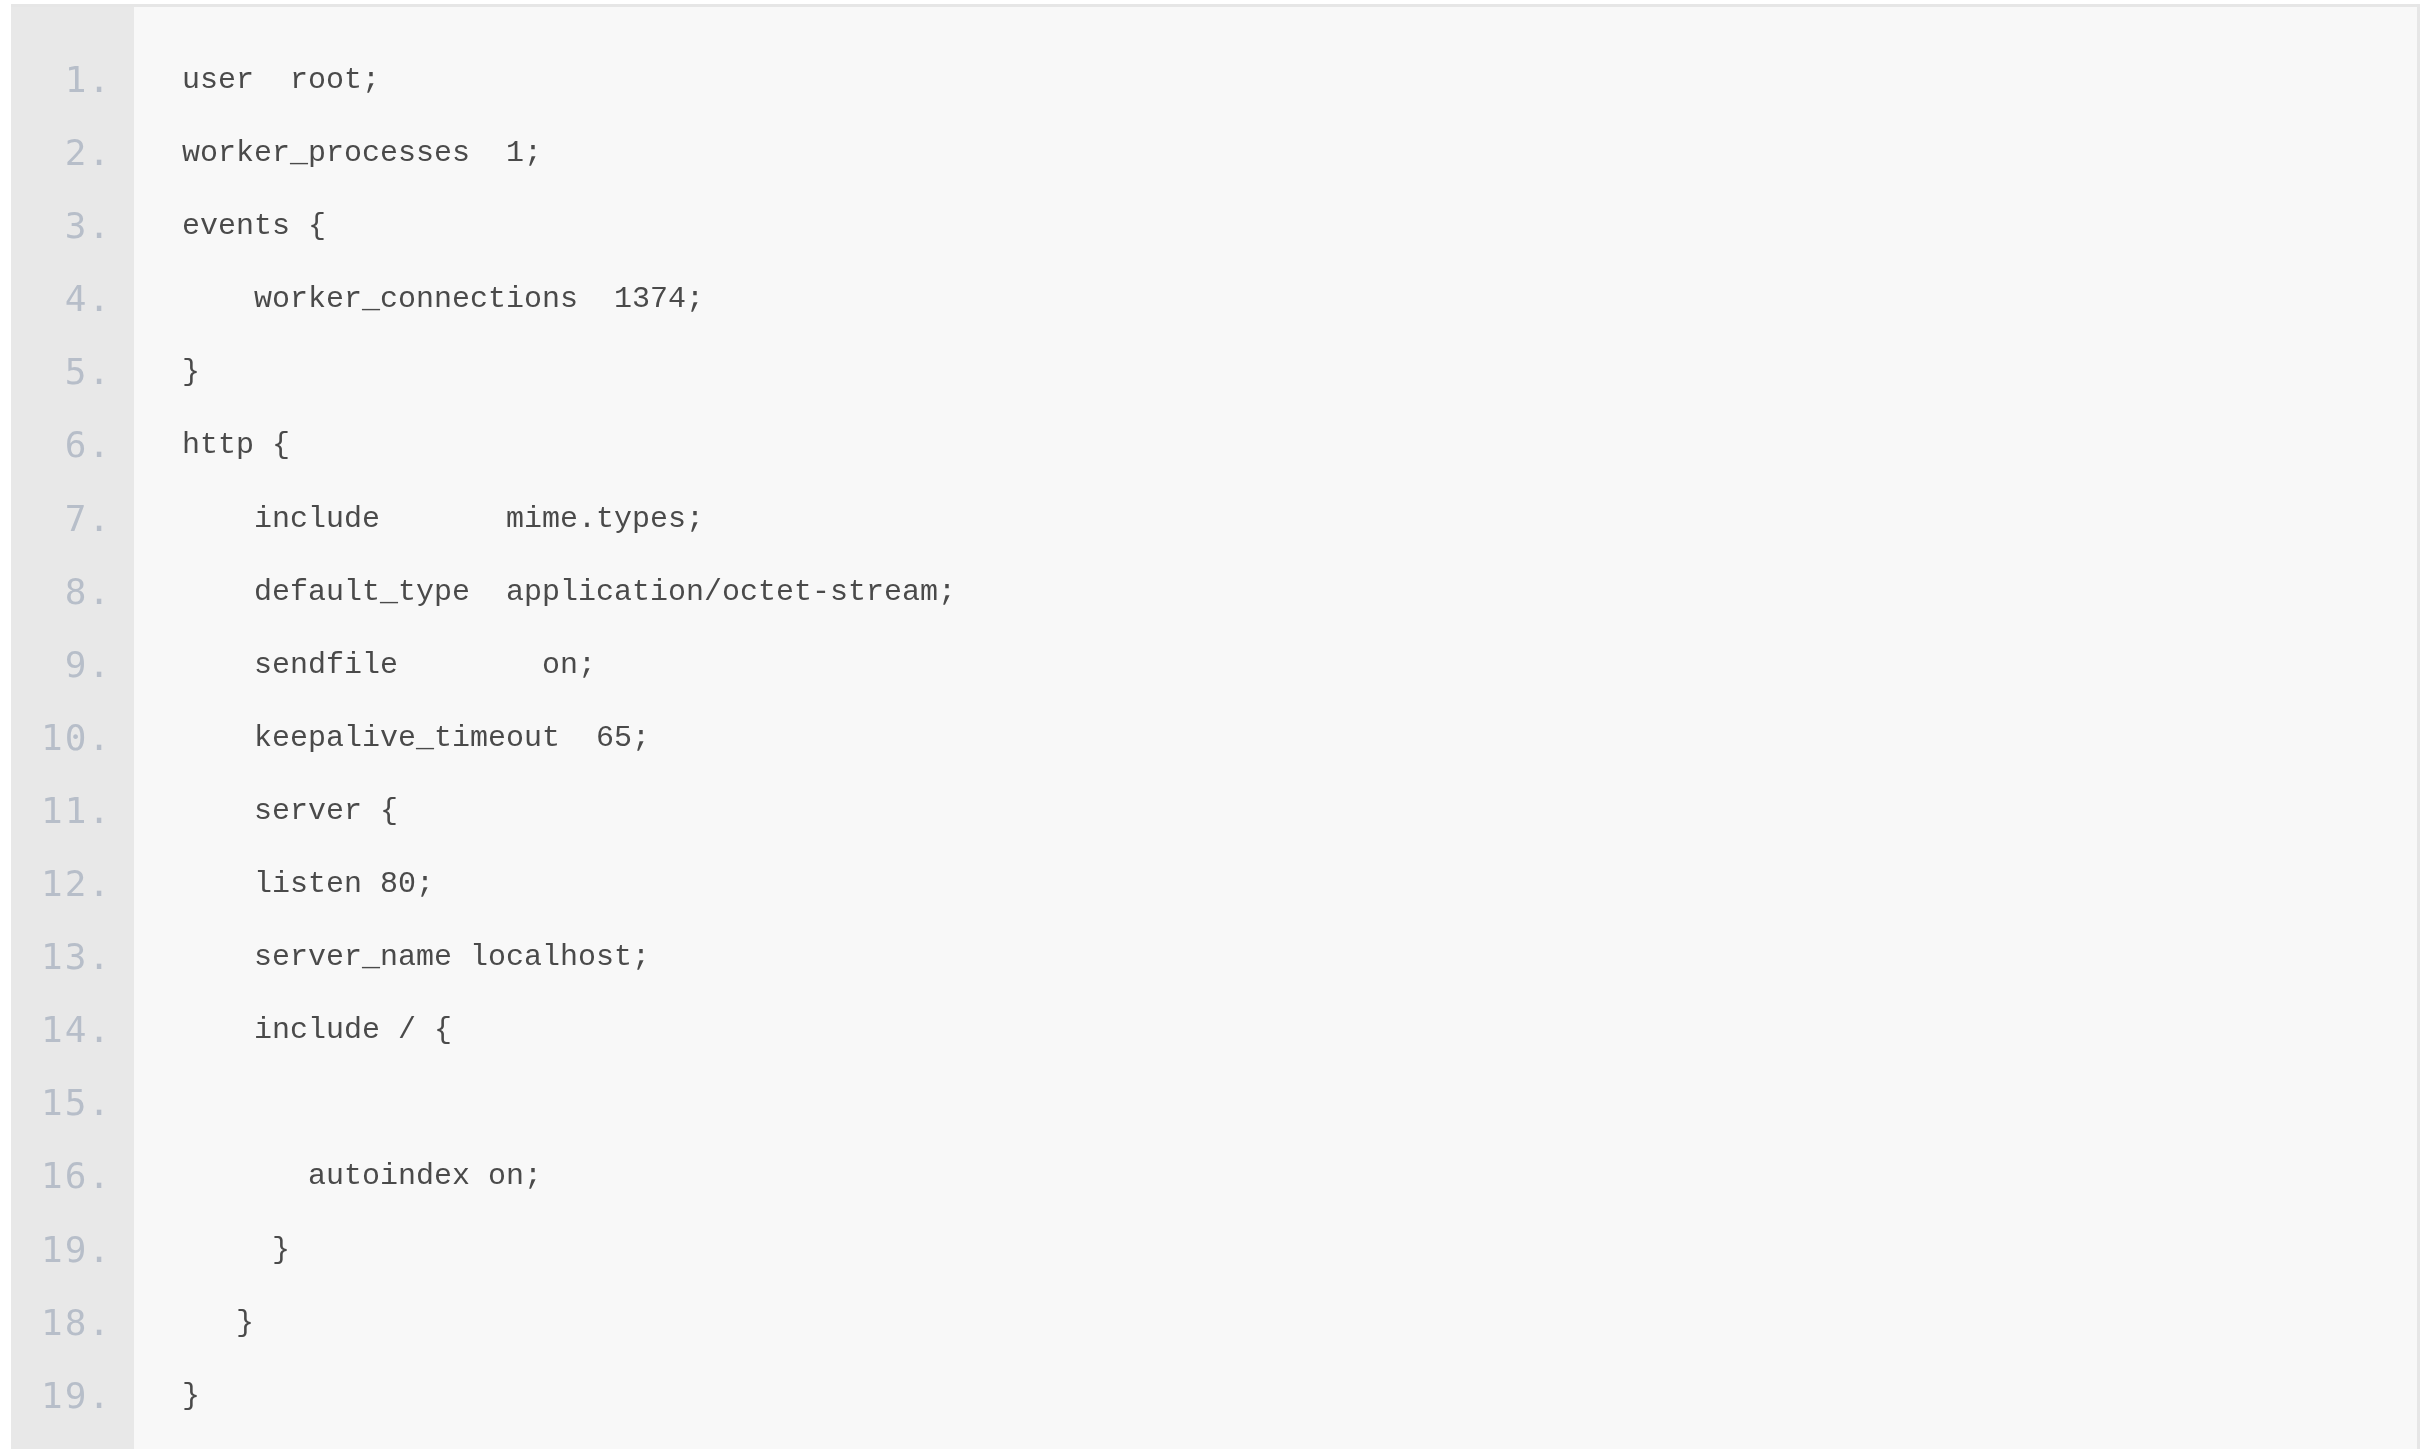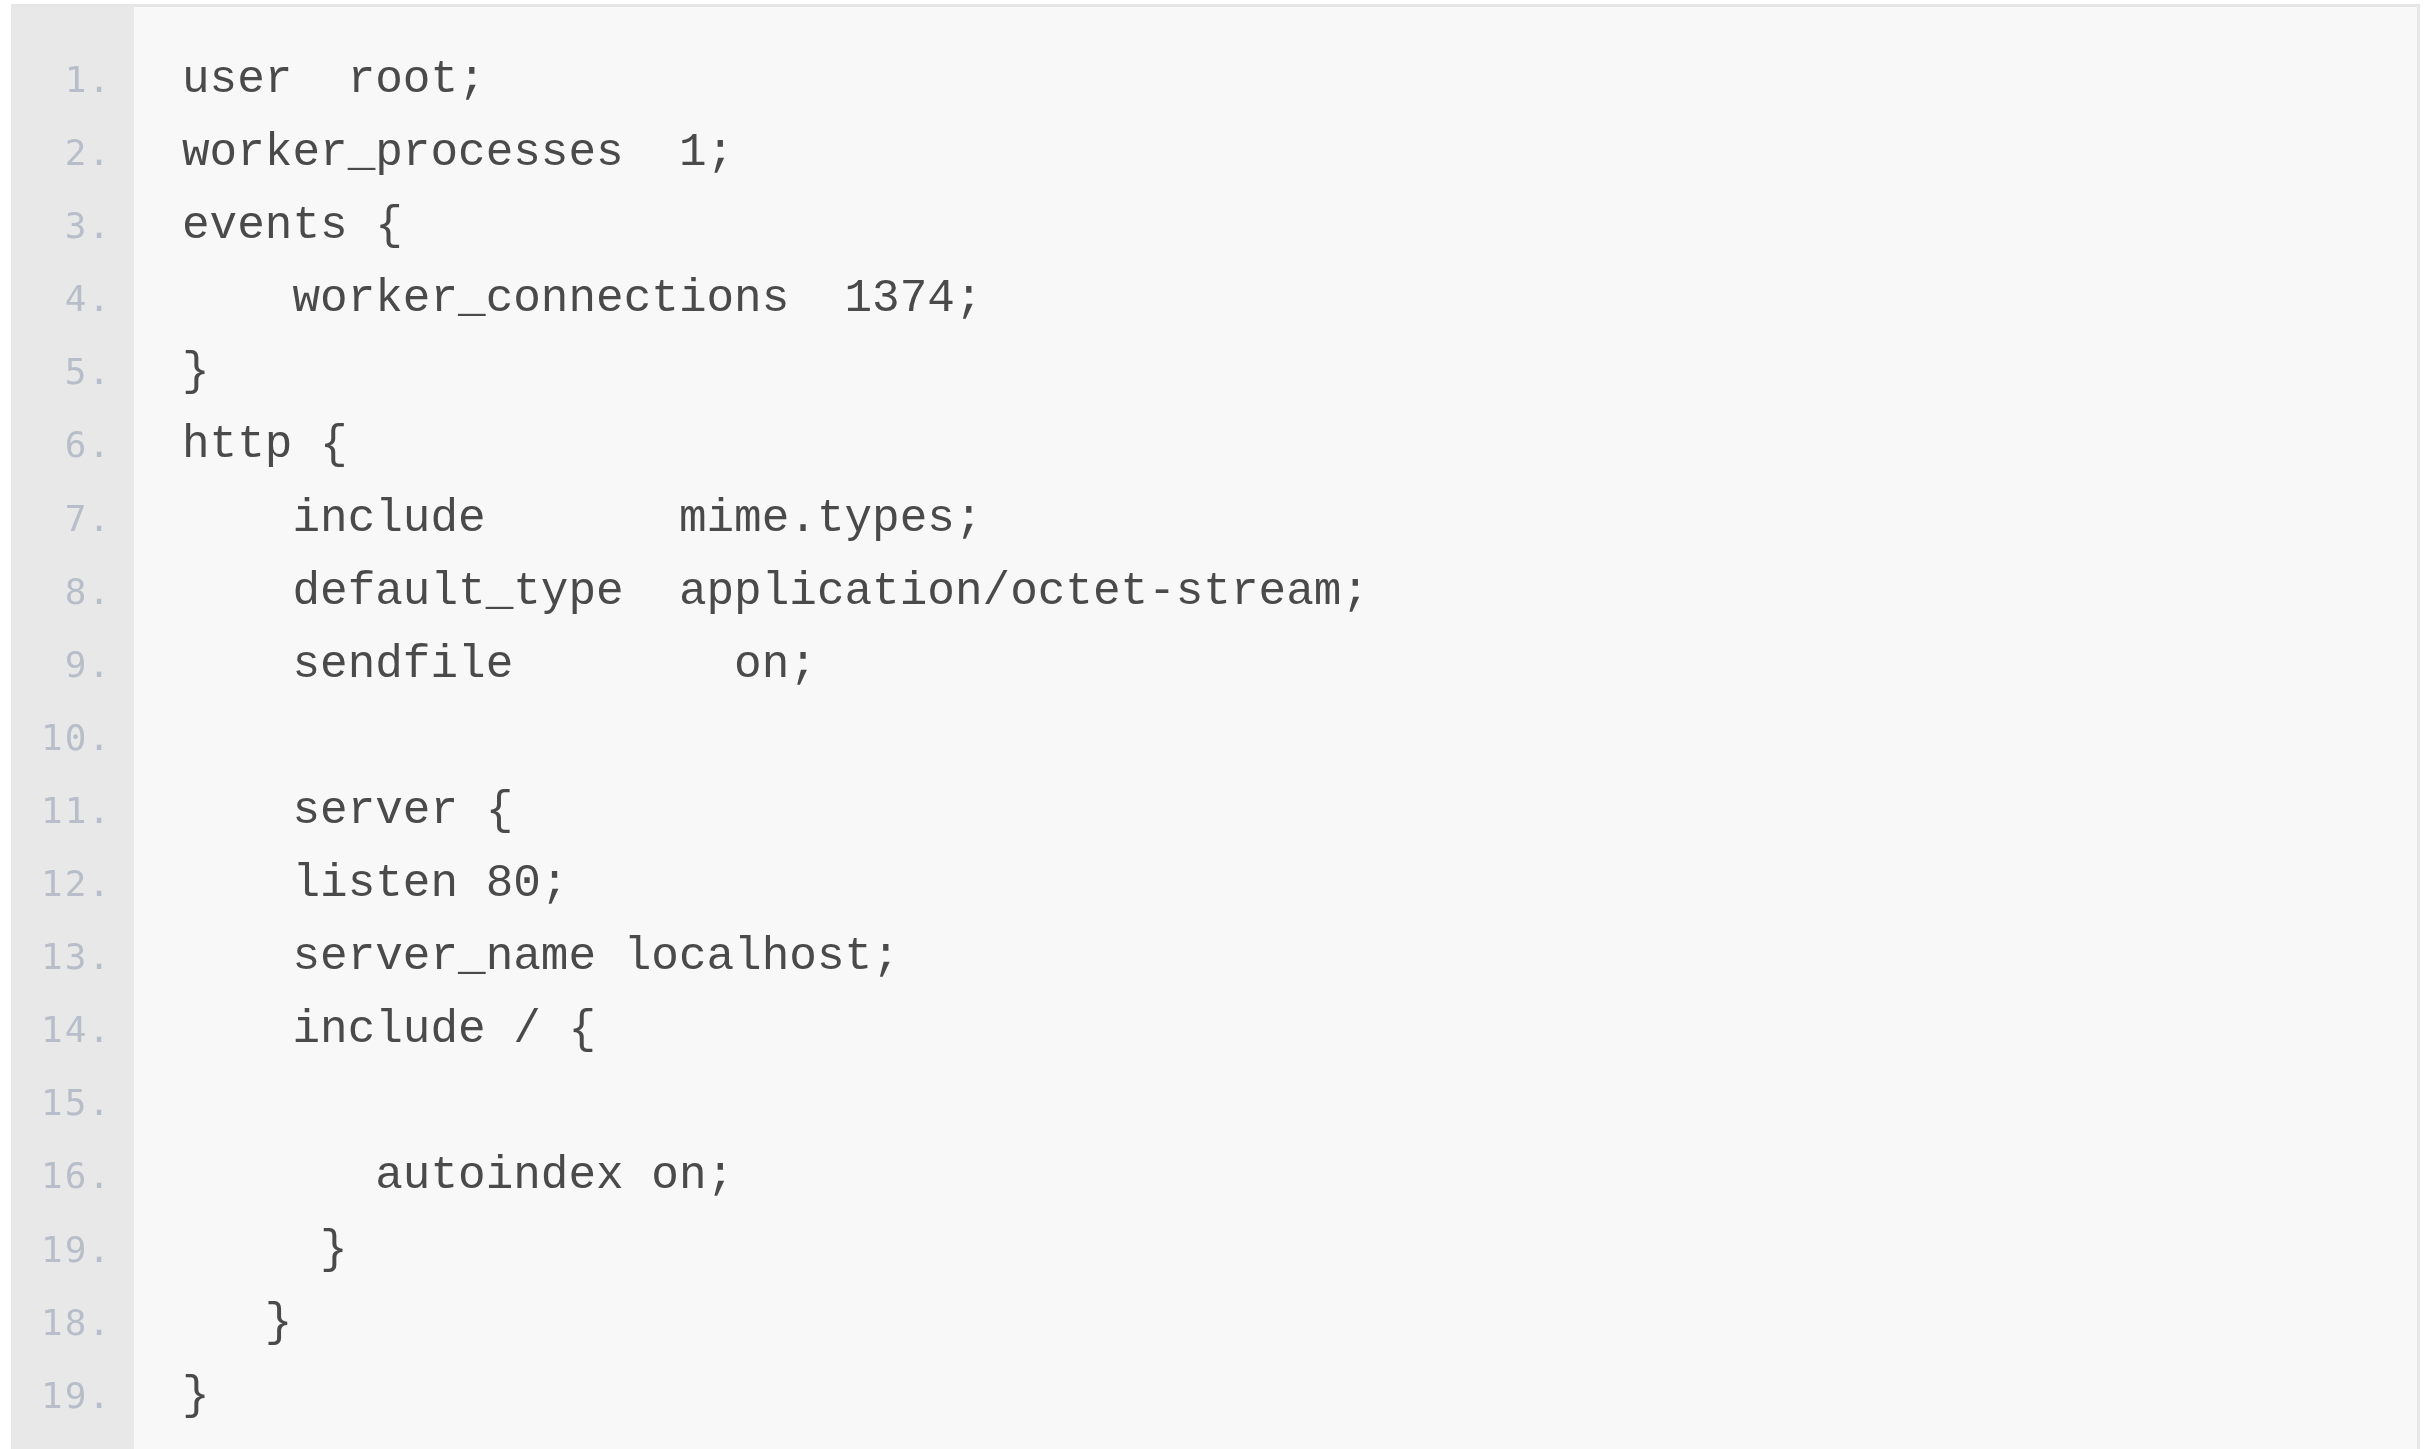--- a/index.html
+++ b/index.html
@@ -50,41 +50,41 @@
       line-height: 44px;
       color: #b7bec9;
       text-align: right;
       letter-spacing: 2px;
     }
     .code {
       position: absolute;
       left: 171px;
       top: 0;
       font-family: "Liberation Mono", "DejaVu Sans Mono", monospace;
-      font-size: 46px;
+      font-size: 30px;
       line-height: 44px;
       color: #4a4a4a;
     }
   </style>
 </head>
 <body>
 
 <div class="code-block">
   <div class="gutter"></div>
   <div class="lines">
     <div class="line"><span class="ln">1.</span><span class="code">user  root;</span></div>
     <div class="line"><span class="ln">2.</span><span class="code">worker_processes  1;</span></div>
     <div class="line"><span class="ln">3.</span><span class="code">events {</span></div>
     <div class="line"><span class="ln">4.</span><span class="code">    worker_connections  1374;</span></div>
     <div class="line"><span class="ln">5.</span><span class="code">}</span></div>
     <div class="line"><span class="ln">6.</span><span class="code">http {</span></div>
     <div class="line"><span class="ln">7.</span><span class="code">    include       mime.types;</span></div>
     <div class="line"><span class="ln">8.</span><span class="code">    default_type  application/octet-stream;</span></div>
     <div class="line"><span class="ln">9.</span><span class="code">    sendfile        on;</span></div>
-    <div class="line"><span class="ln">10.</span></div>
+    <div class="line"><span class="ln">10.</span><span class="code">    keepalive_timeout  65;</span></div>
     <div class="line"><span class="ln">11.</span><span class="code">    server {</span></div>
     <div class="line"><span class="ln">12.</span><span class="code">    listen 80;</span></div>
     <div class="line"><span class="ln">13.</span><span class="code">    server_name localhost;</span></div>
     <div class="line"><span class="ln">14.</span><span class="code">    include / {</span></div>
     <div class="line"><span class="ln">15.</span></div>
     <div class="line"><span class="ln">16.</span><span class="code">       autoindex on;</span></div>
     <div class="line"><span class="ln">19.</span><span class="code">     }</span></div>
     <div class="line"><span class="ln">18.</span><span class="code">   }</span></div>
     <div class="line"><span class="ln">19.</span><span class="code">}</span></div>
   </div>

